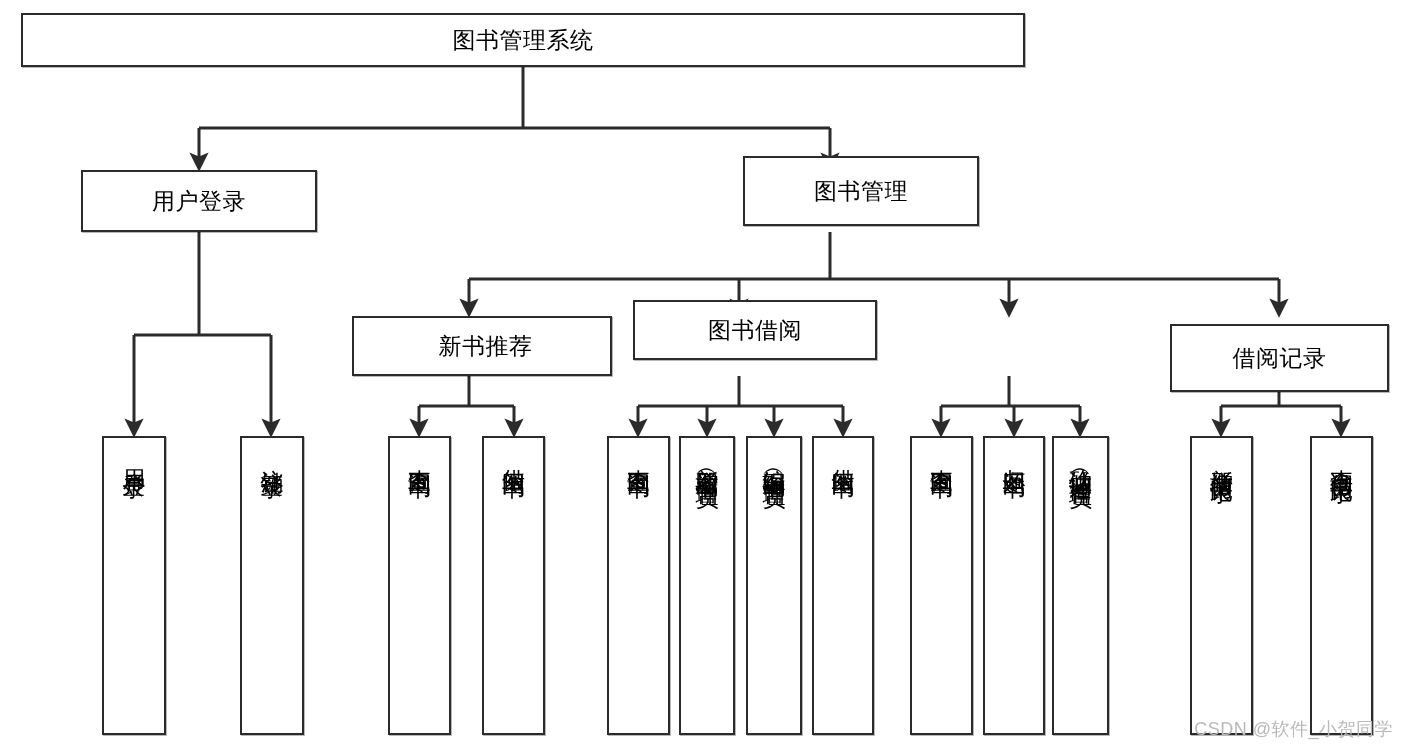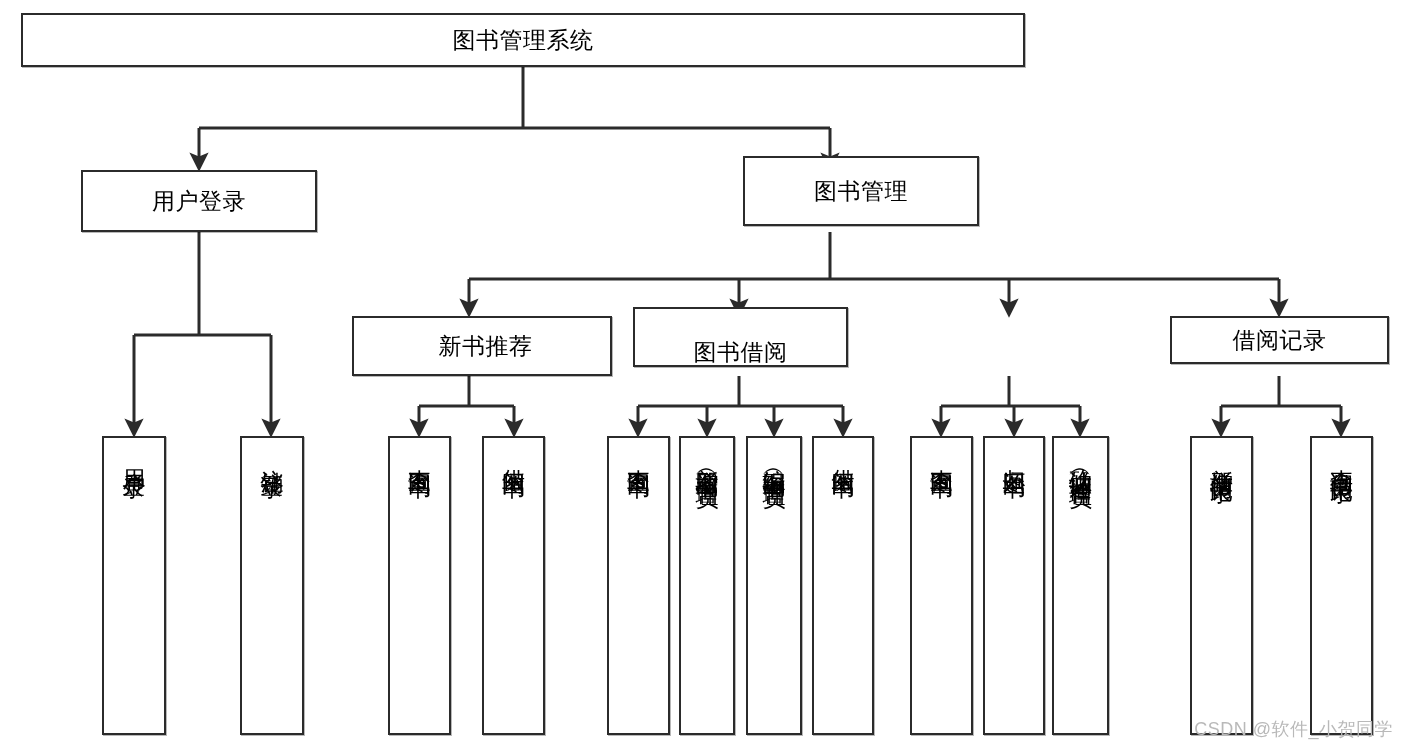--- a/index.html
+++ b/index.html
@@ -128,24 +128,24 @@
   <div class="node horiz" style="left:81px; top:170px; width:236px; height:62px;">
     <span class="label">用户登录</span>
   </div>
   <div class="node horiz" style="left:712px; top:156px; width:236px; height:70px;margin-left:31px;">
     <span class="label">图书管理</span>
   </div>
 
   <div class="node horiz" style="left:352px; top:316px; width:260px; height:60px;padding-left:7px;">
     <span class="label">新书推荐</span>
   </div>
-  <div class="node horiz" style="left:633px; top:307px; width:215px; height:60px;align-items:flex-end;">
+  <div class="node horiz" style="left:633px; top:300px; width:244px; height:60px;">
     <span class="label">图书借阅</span>
   </div>
-  <div class="node horiz" style="left:1170px; top:316px; width:219px; height:48px;">
+  <div class="node horiz" style="left:1170px; top:324px; width:219px; height:68px;">
     <span class="label">借阅记录</span>
   </div>
 
   <div class="node vert" style="left:102px; top:436px; width:64px; height:299px;">
     <span class="label">用户登录</span>
   </div>
   <div class="node vert" style="left:240px; top:436px; width:64px; height:299px;">
     <span class="label">注销登录</span>
   </div>
 

